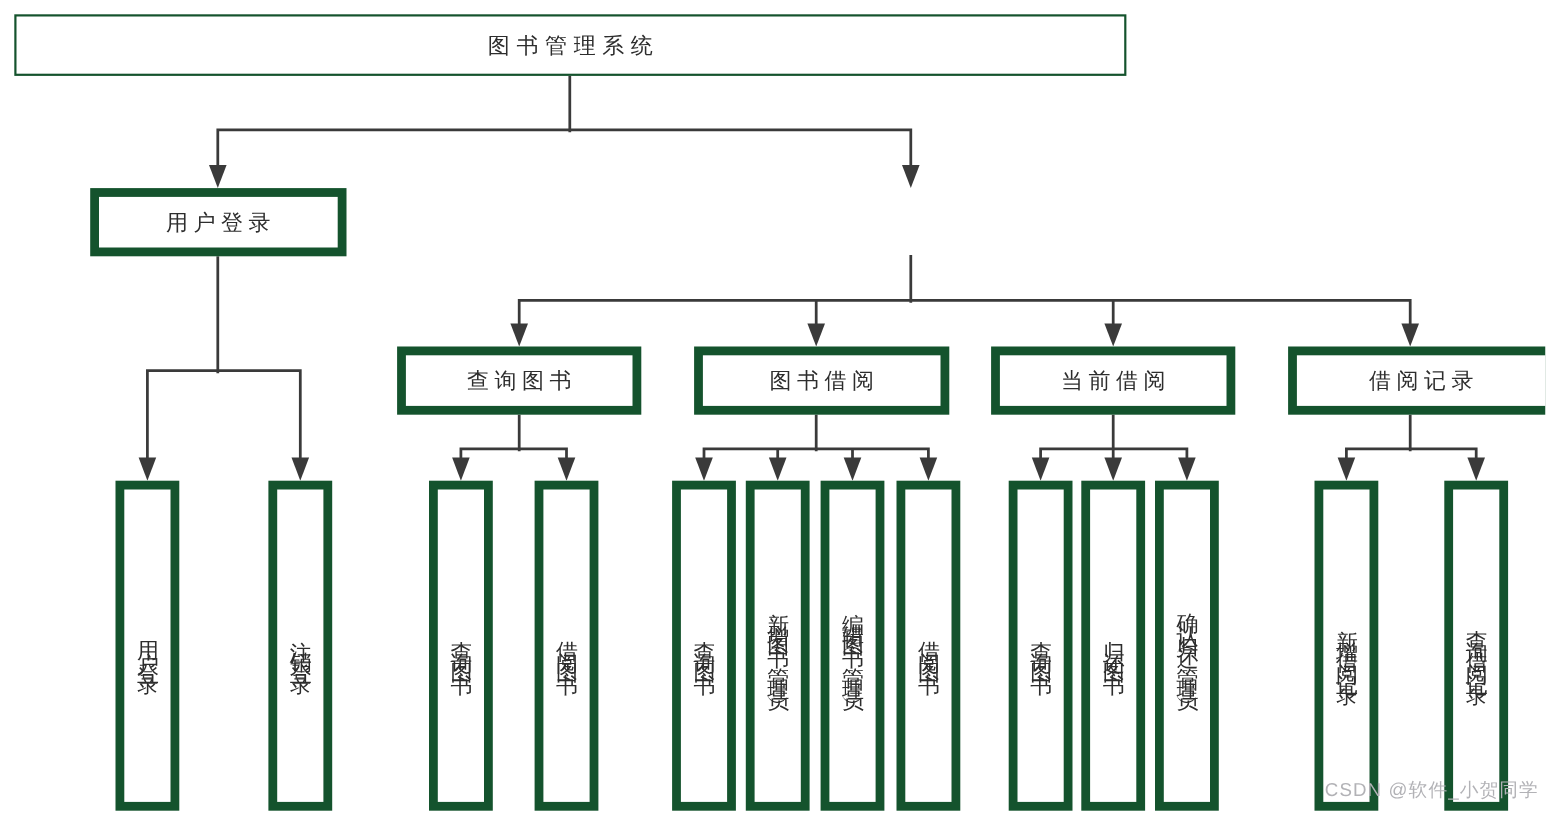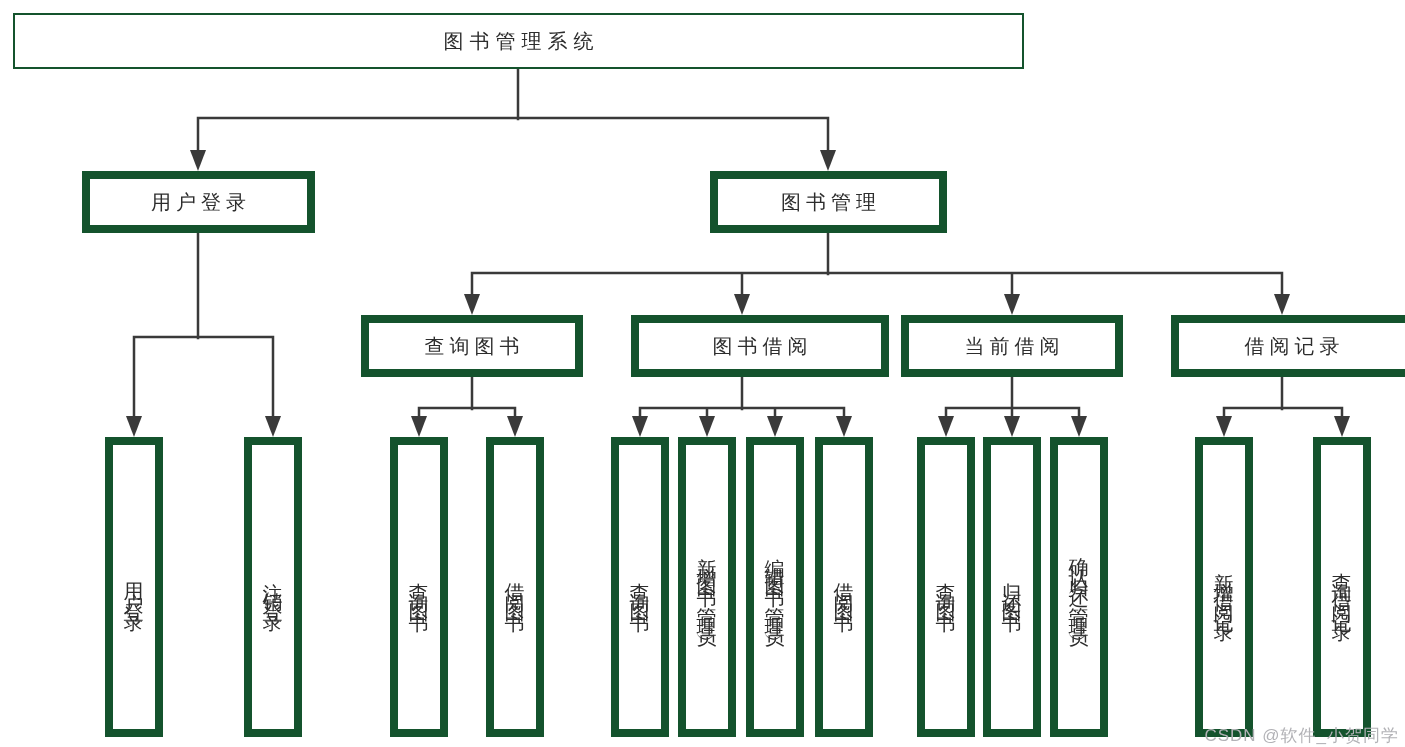--- a/index.html
+++ b/index.html
@@ -30,21 +30,21 @@
   .vlabel {
     writing-mode:vertical-rl;
     text-orientation:mixed;
     font-size:20px;
     letter-spacing:10px;
     line-height:1;
     white-space:nowrap;
   }
   .watermark {
     position:absolute;
-    right:6px; bottom:0;
+    right:6px; bottom:17px;
     font-size:17px;
     color:#b2b2b6;
     letter-spacing:1px;
     white-space:nowrap;
   }
 </style>
 </head>
 <body>
 
 <div class="canvas">
@@ -81,28 +81,25 @@
     </g>
   </svg>
 
   <div class="node root" style="left:13px; top:13px; width:1011px; height:56px;">
     <span class="hlabel">图书管理系统</span>
   </div>
 
   <div class="node" style="left:82px; top:171px; width:233px; height:62px;">
     <span class="hlabel">用户登录</span>
   </div>
-  <div class="node" style="left:710px; top:171px; width:237px; height:62px;">
-    <span class="hlabel">图书管理</span>
-  </div>
 
   <div class="node" style="left:361px; top:315px; width:222px; height:62px;">
     <span class="hlabel">查询图书</span>
   </div>
-  <div class="node" style="left:631px; top:315px; width:258px; height:62px;font-family:Liberation Serif, serif;">
+  <div class="node" style="left:631px; top:315px; width:232px; height:62px;font-family:Liberation Serif, serif;">
     <span class="hlabel">图书借阅</span>
   </div>
   <div class="node" style="left:901px; top:315px; width:222px; height:62px;justify-content:center;">
     <span class="hlabel">当前借阅</span>
   </div>
   <div class="node" style="left:1171px; top:315px; width:242px; height:62px;">
     <span class="hlabel">借阅记录</span>
   </div>
 
   <div class="node vnode" style="left:105px; top:437px; width:58px; height:300px;">

